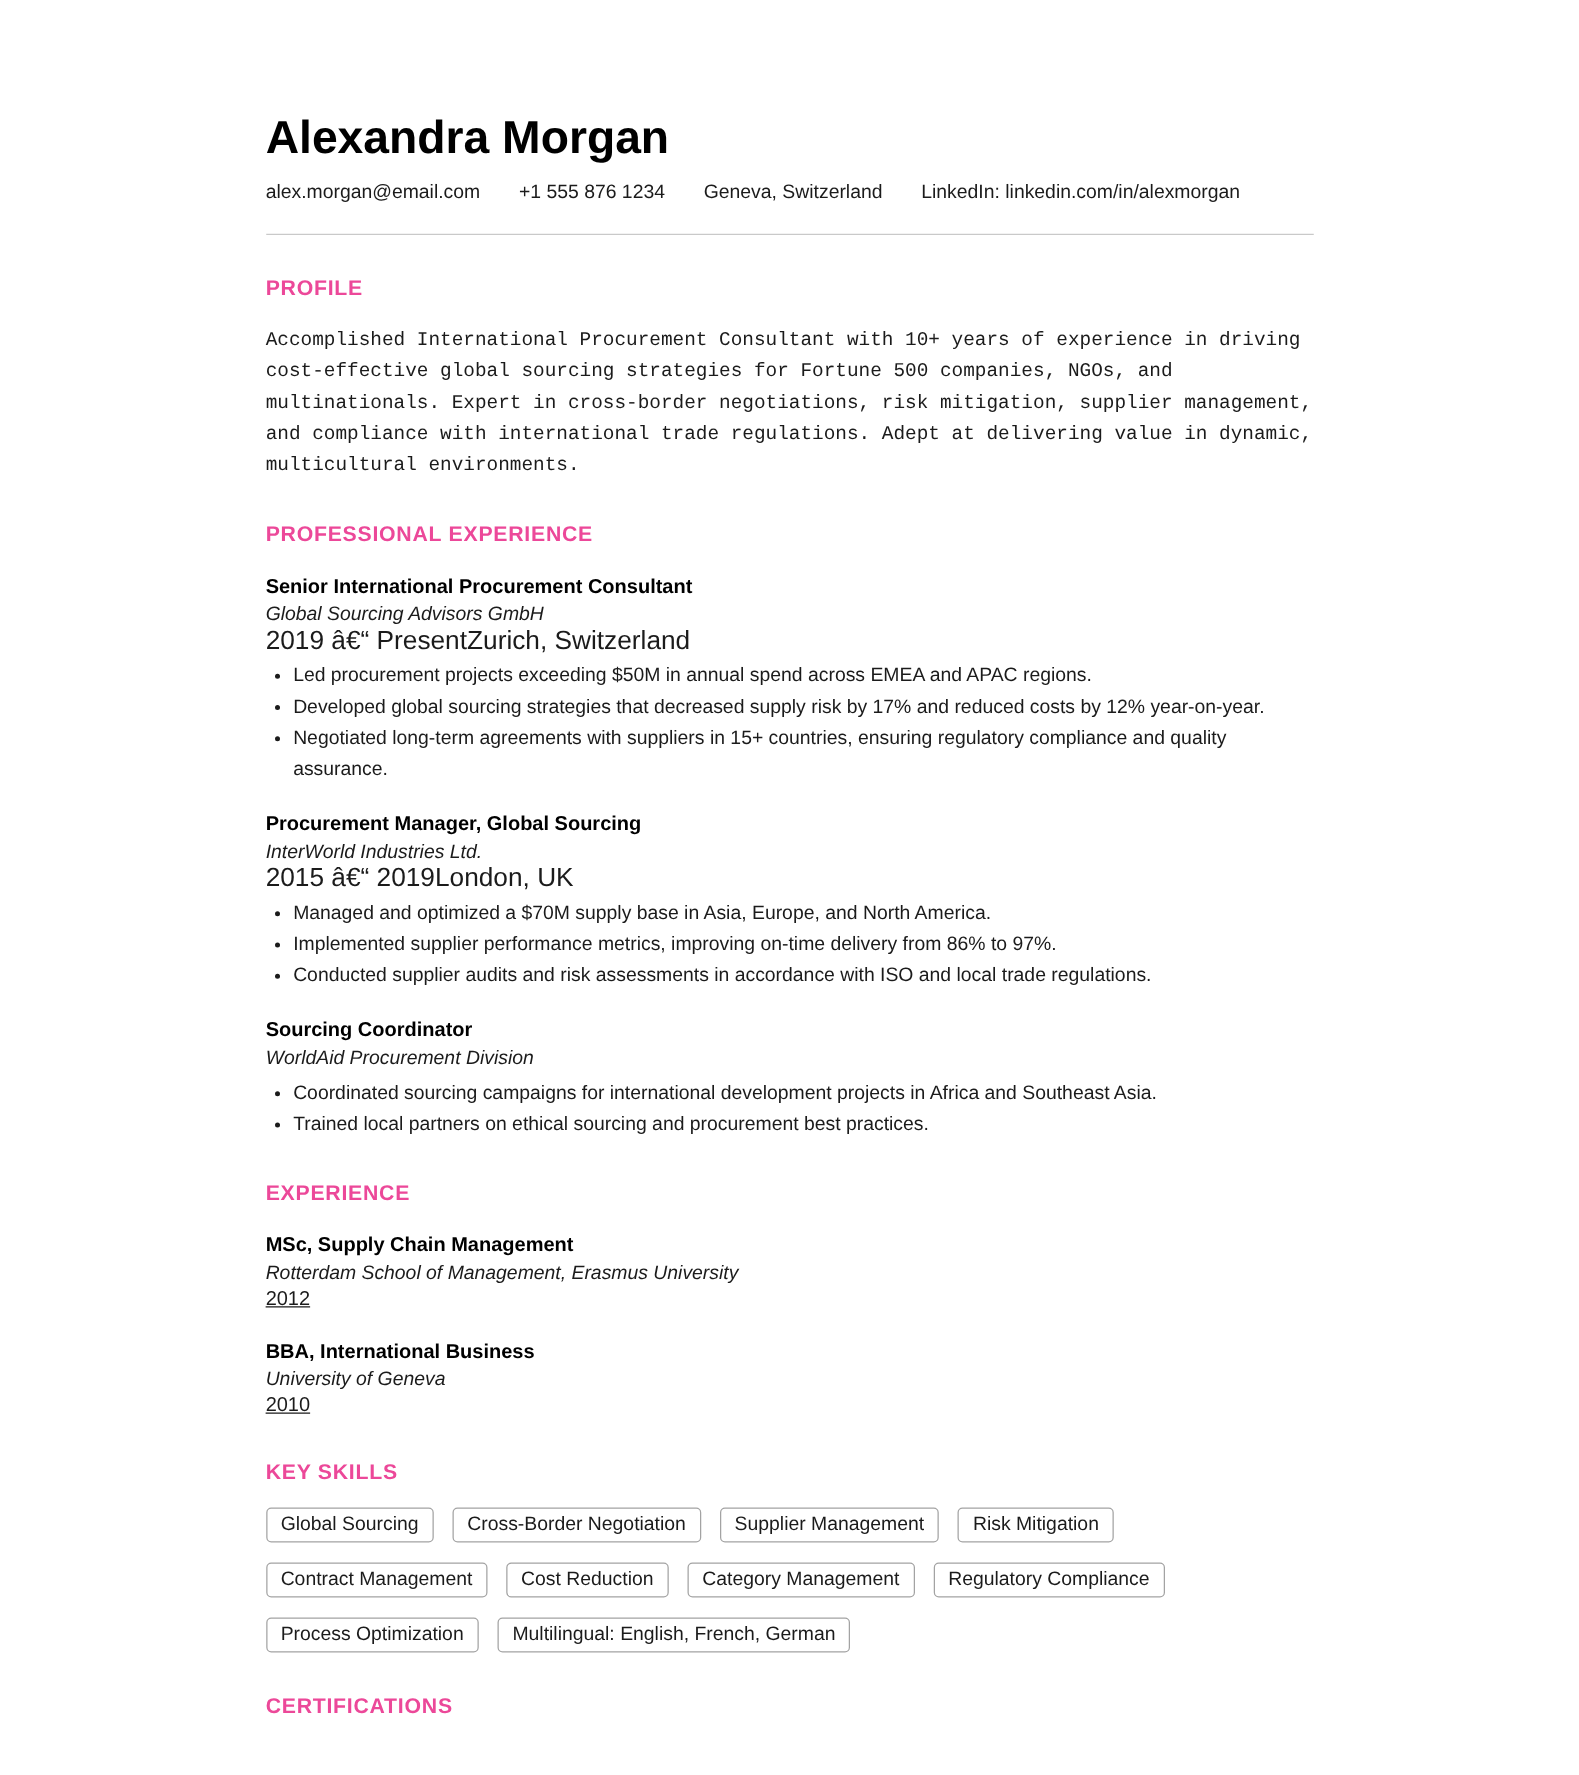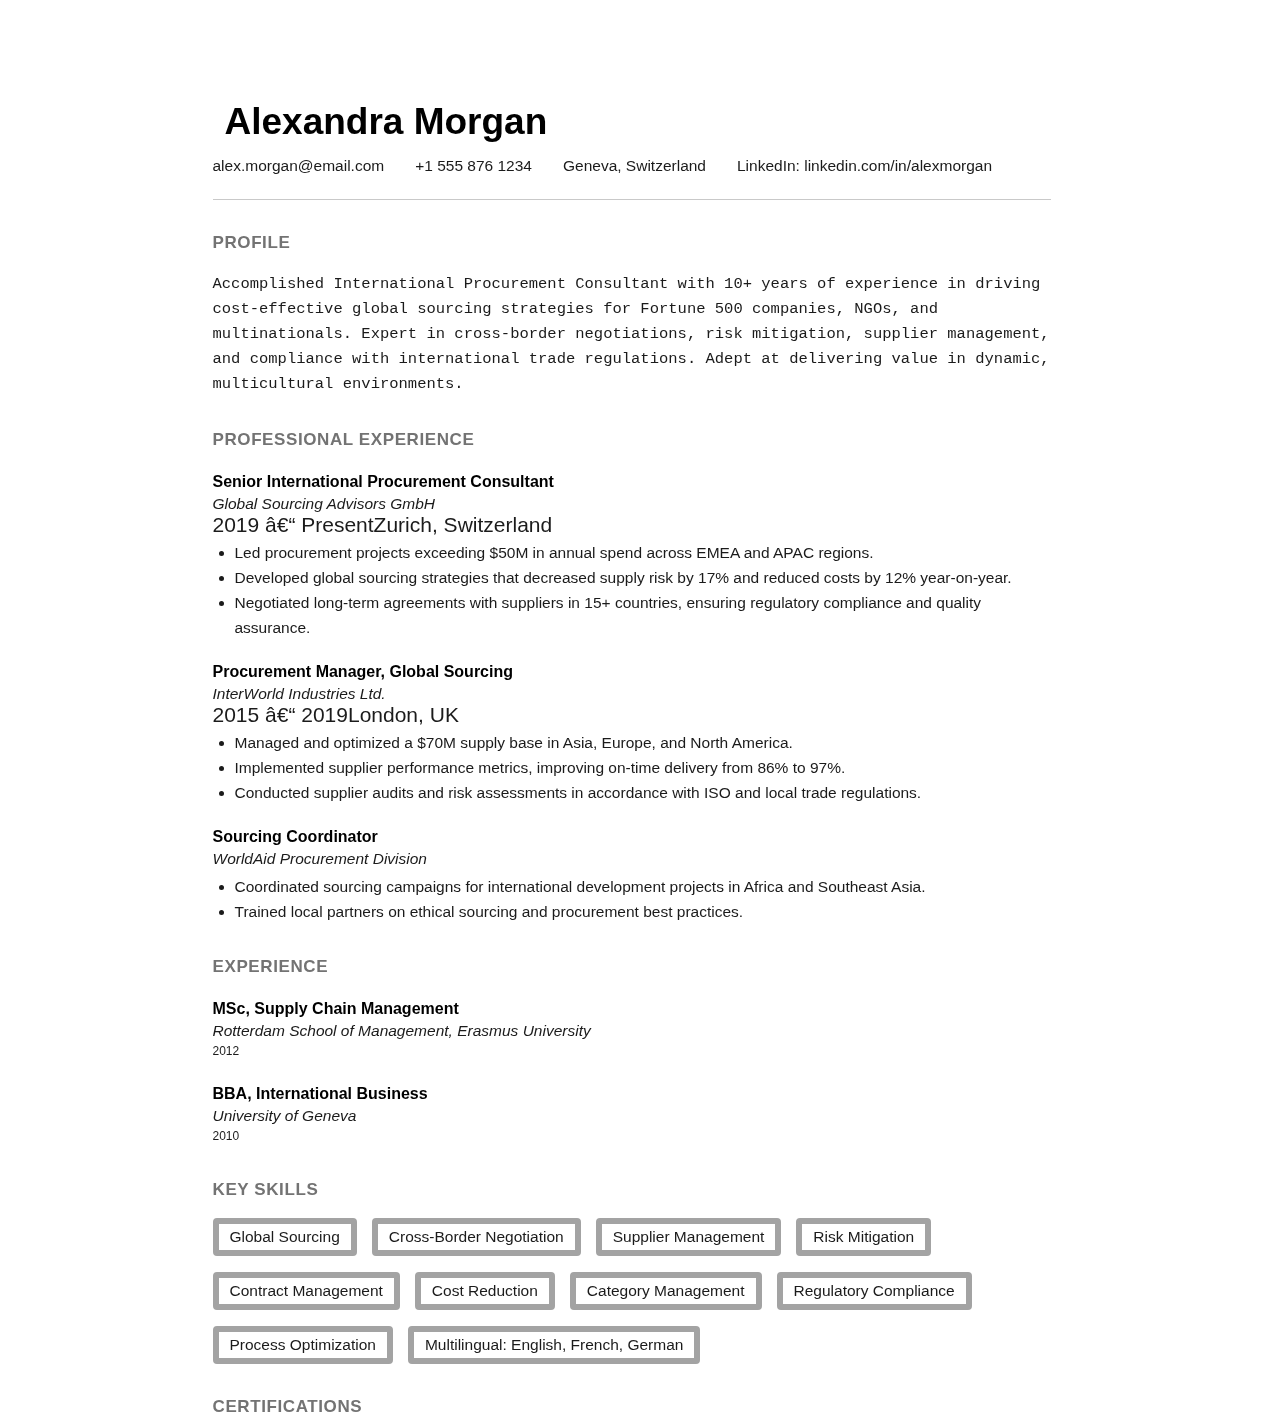--- a/index.html
+++ b/index.html
@@ -17,21 +17,21 @@
     width: 838px;
     margin: 0 auto;
     padding: 90px 0 130px 0;
   }
 
   
   .name {
     font-size: 37px;
     font-weight: 700;
     color: #000;
-    margin: 12px;
+    margin: 0;
     line-height: 1.1;
   }
   .subtitle {
     font-size: 17px;
     margin: 15px 0 0 0;
     color: #1b1b1b;
   }
   .contact-row {
     display: flex;
     gap: 31px;
@@ -43,21 +43,21 @@
     border: none;
     border-top: 1px solid #c9c9c9;
     margin: 24px 0 0 0;
   }
 
   
   .section-heading {
     font-size: 17px;
     font-weight: 700;
     letter-spacing: 0.6px;
-    color: #737373;
+    color: #ec4899;
     margin: 33px 0 0 0;
   }
   .profile-text {
     font-size: 15.5px;
     line-height: 25px;
     margin: 19px 0 0 0;
     font-family: Liberation Mono, monospace;
   }
 
   
@@ -78,43 +78,44 @@
     line-height: 21px;
   }
   .meta-row {
     display: flex;
     justify-content: flex-start;
     font-size: 21px;
     margin: 0;
     line-height: 21px;
   }
   .year {
-    font-size: 12px;
-    margin: 0;
-    line-height: 21px;
+    font-size: 16px;
+    margin: 0;
+    line-height: 21px;
+    text-decoration: underline;
   }
   .bullets {
     margin: 5px 0 0 0;
     padding-left: 22px;
   }
   .bullets li {
     font-size: 15.5px;
     line-height: 25px;
   }
 
   
   .chips {
     display: flex;
     flex-wrap: wrap;
     gap: 16px 15px;
     margin-top: 18px;
   }
   .chip {
     display: inline-block;
-    border: 6px solid #a3a3a3;
+    border: 1px solid #a3a3a3;
     border-radius: 4px;
     padding: 3px 11px 4px 11px;
     font-size: 15.5px;
     line-height: 19px;
     color: #1b1b1b;
     background: #fff;
   }
 </style>
 </head>
 <body>

